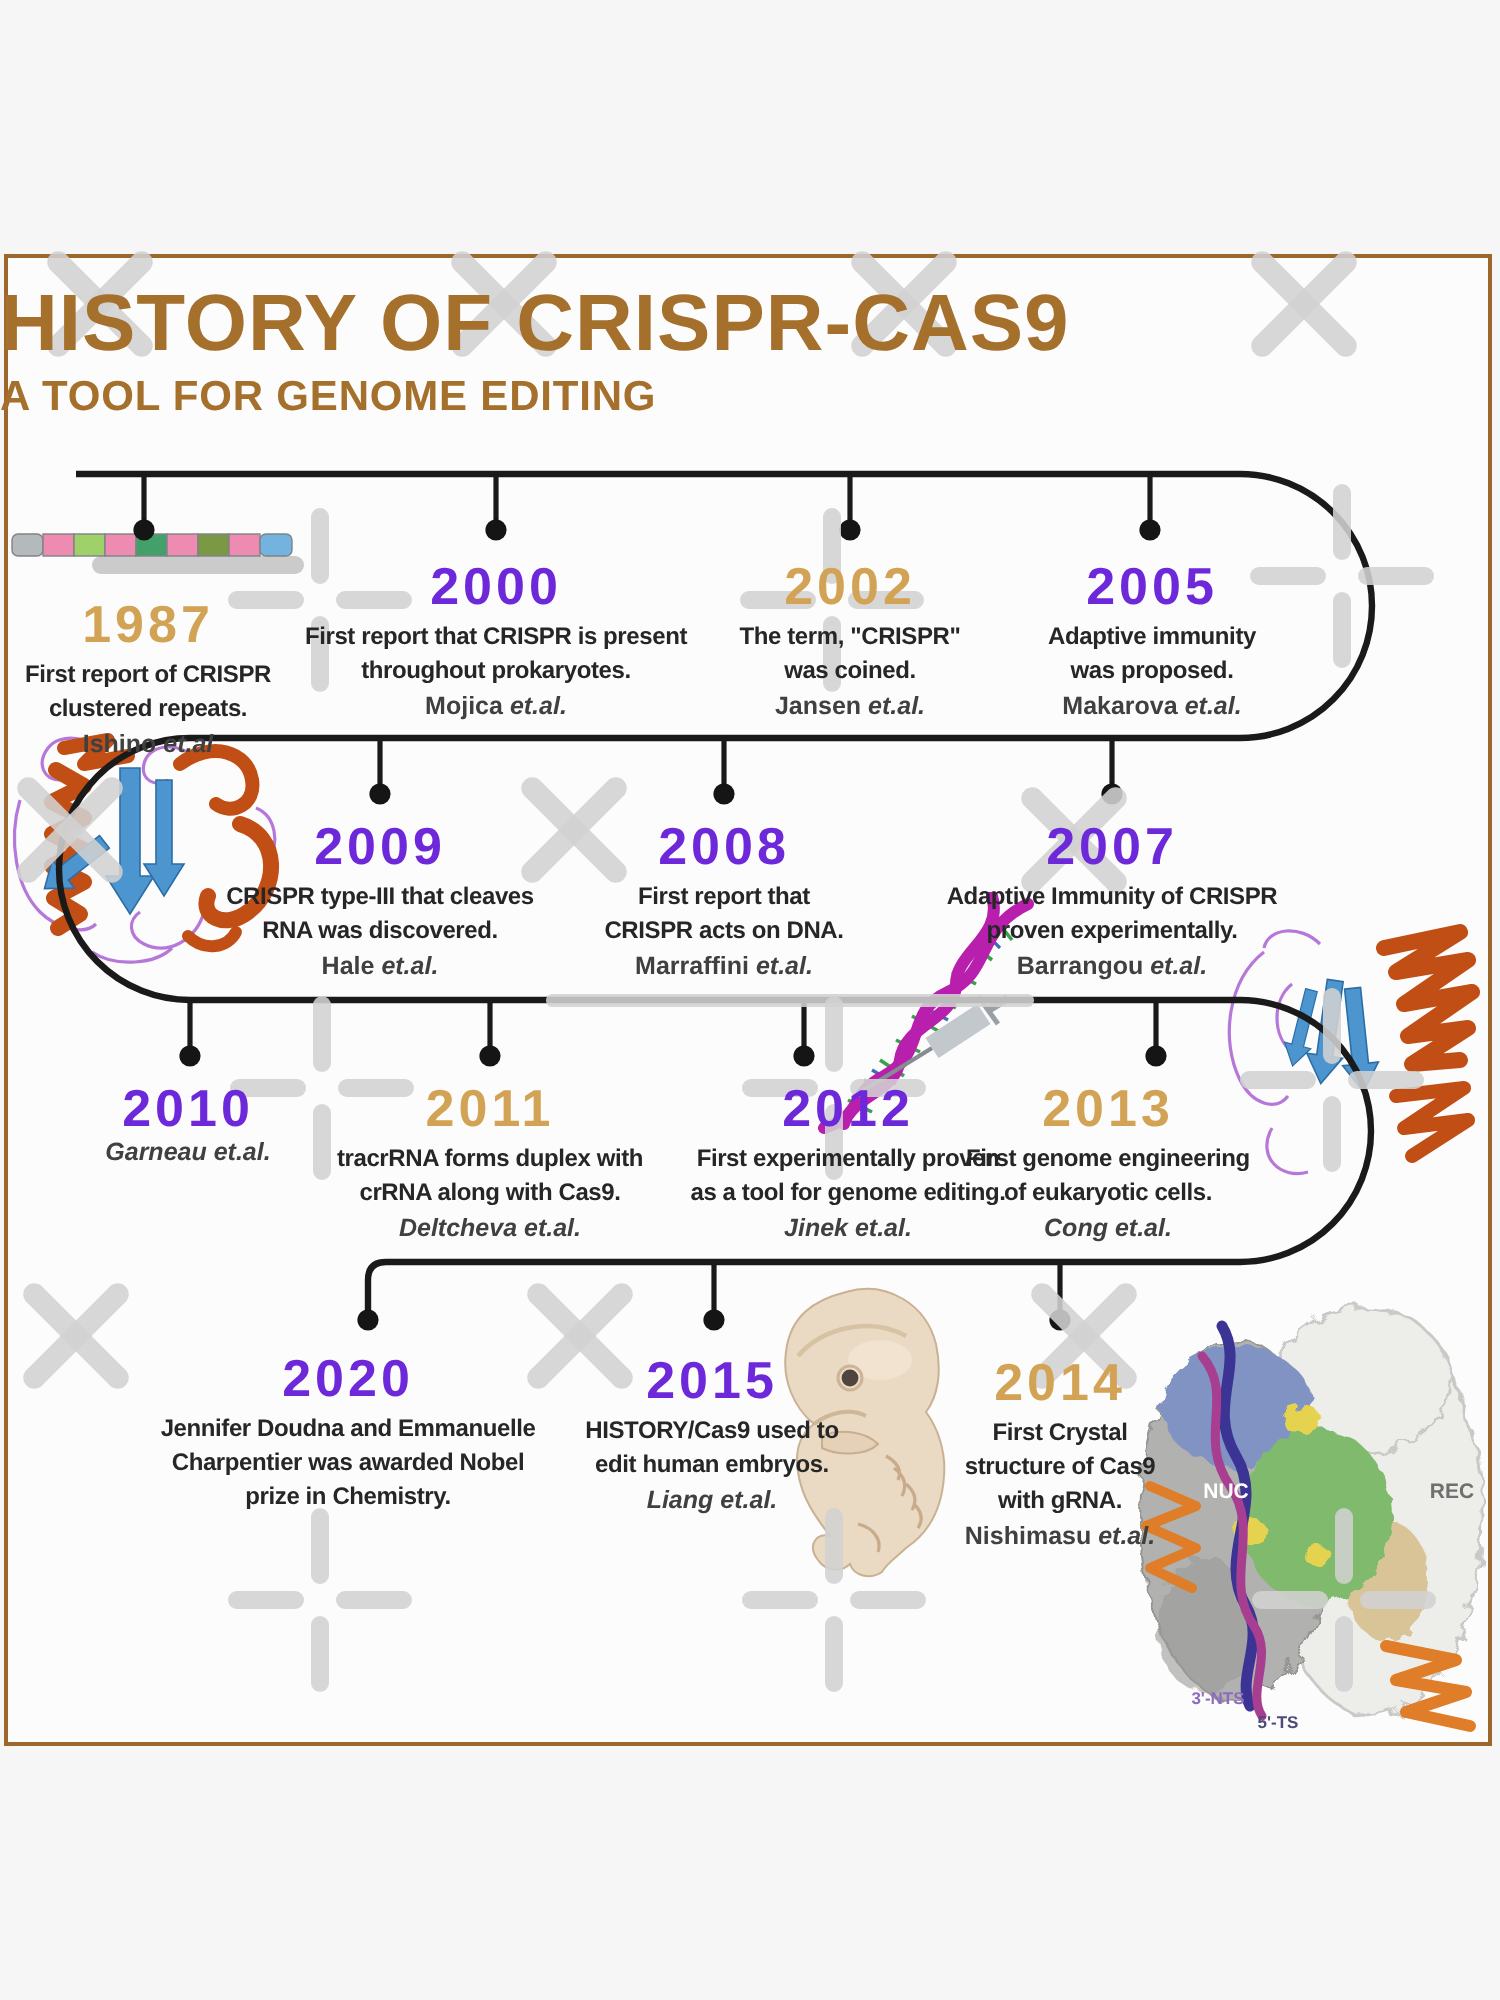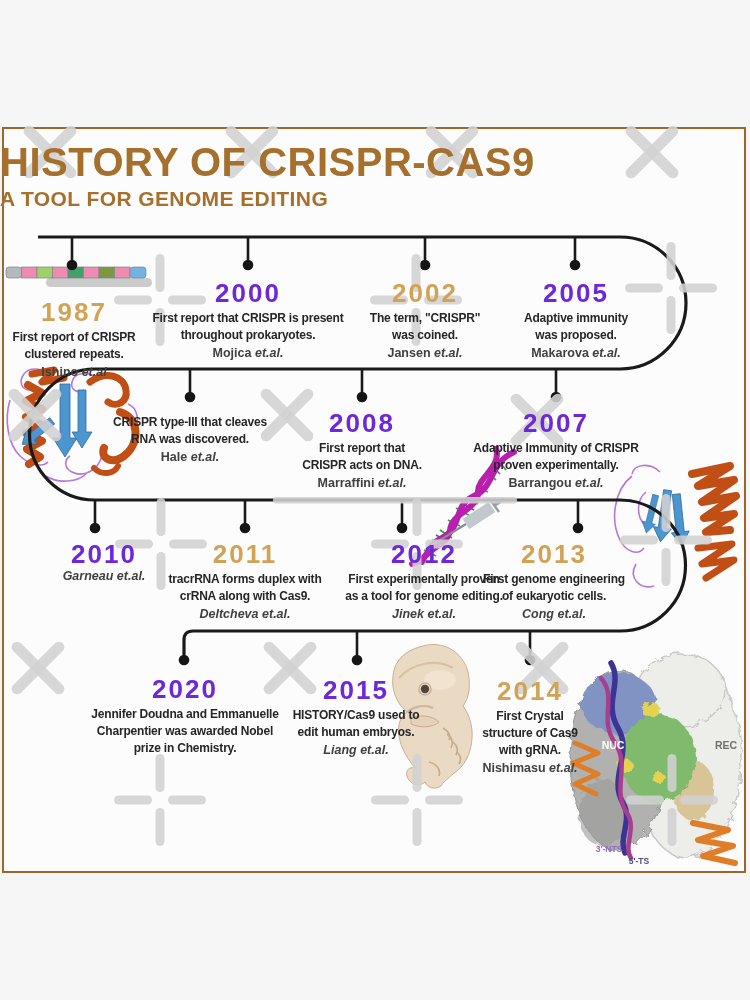--- a/index.html
+++ b/index.html
@@ -22,25 +22,25 @@
   .author[data-style="italic"]{font-style:italic;}
   .etal{font-style:italic;}
   
   .e0{left:0;top:280px;width:148px;margin-top:19px;}
   .e1{left:128px;top:280px;width:240px;}
   .e2{left:335px;top:280px;width:180px;}
   .e3{left:486px;top:280px;width:180px;}
   .e4{left:85px;top:410px;width:210px;}
   .e5{left:272px;top:410px;width:180px;}
   .e6{left:446px;top:410px;width:220px;}
-  .e7{left:18px;top:541px;width:172px;}
+  .e7{left:8px;top:541px;width:172px;}
   .e8{left:140px;top:541px;width:210px;}
   .e9{left:314px;top:541px;width:220px;}
   .e10{left:454px;top:541px;width:200px;}
-  .e11{left:60px;top:676px;width:250px;}
+  .e11{left:49px;top:676px;width:250px;}
   .e12{left:276px;top:677px;width:160px;}
   .e13{left:455px;top:678px;width:150px;}
   svg text{font-family:"Liberation Sans",sans-serif;font-weight:bold;}
 </style>
 </head>
 <body>
 
 <div id="page">
 
   <div class="poster"></div>
@@ -344,20 +344,21 @@
   </div>
 
   <div class="event e3">
     <div class="year" data-tone="brown">2005</div>
     <div class="desc">Adaptive immunity
 was proposed.</div>
     <div class="cite"><span class="author" data-style="normal">Makarova</span> <span class="etal">et.al.</span></div>
   </div>
 
   <div class="event e4">
+    <div class="year" data-tone="brown">2009</div>
     <div class="desc">CRISPR type-III that cleaves
 RNA was discovered.</div>
     <div class="cite"><span class="author" data-style="normal">Hale</span> <span class="etal">et.al.</span></div>
   </div>
 
   <div class="event e5">
     <div class="year" data-tone="brown">2008</div>
     <div class="desc">First report that
 CRISPR acts on DNA.</div>
     <div class="cite"><span class="author" data-style="normal">Marraffini</span> <span class="etal">et.al.</span></div>

